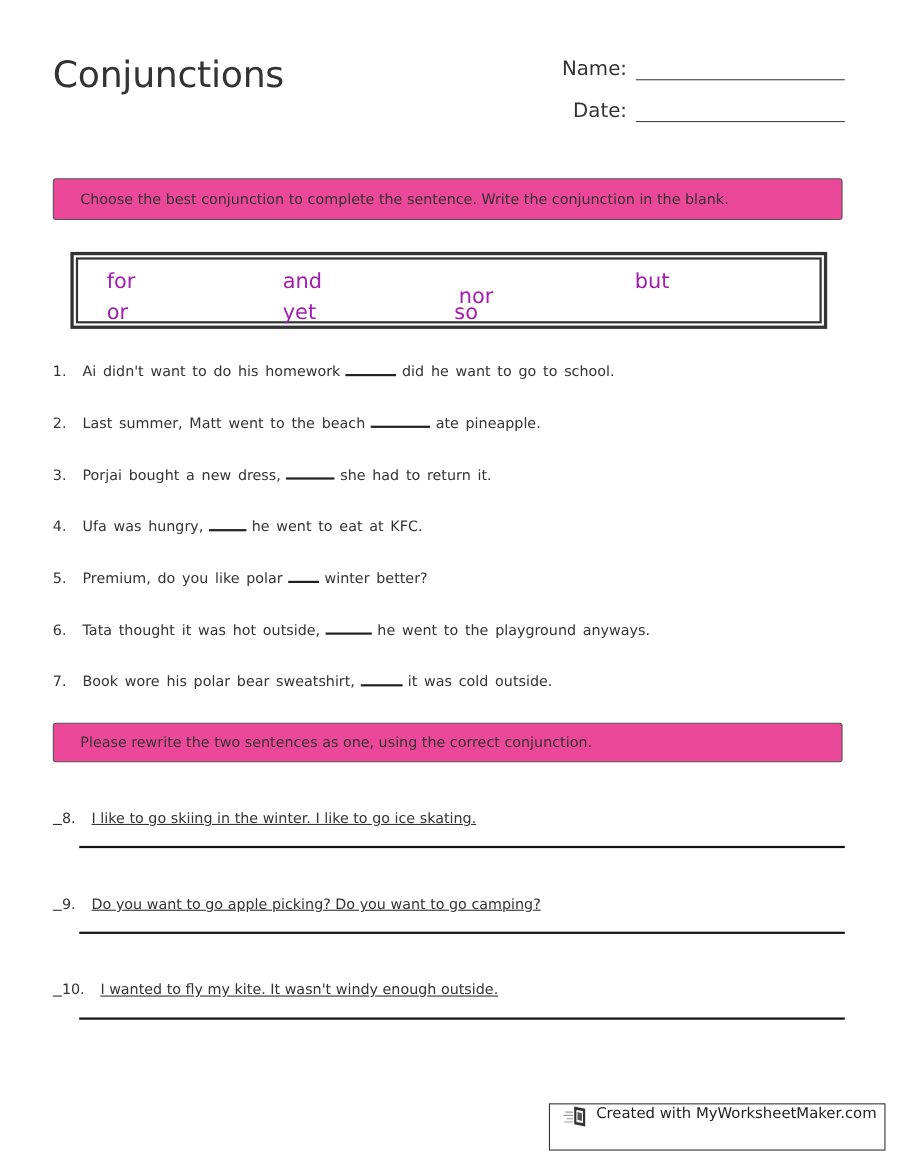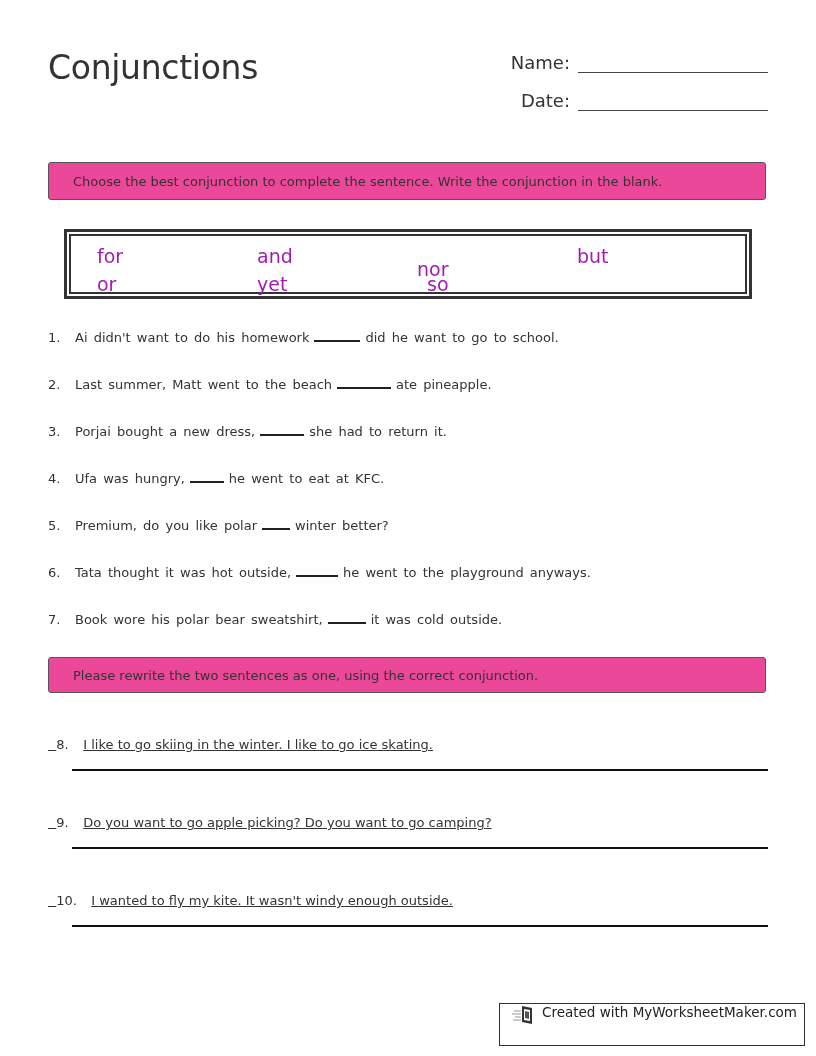--- a/index.html
+++ b/index.html
@@ -74,21 +74,21 @@
 </div>
 
 <div class="word-bank">
   <div class="word-bank-inner">
     <span class="wb-word" style="left:26px;top:9px;">for</span>
     <span class="wb-word" style="left:186px;top:9px;">and</span>
     <span class="wb-word" style="left:346px;top:22px;">nor</span>
     <span class="wb-word" style="left:506px;top:9px;text-align:center;">but</span>
     <span class="wb-word" style="left:26px;top:37px;">or</span>
     <span class="wb-word" style="left:186px;top:37px;">yet</span>
-    <span class="wb-word" style="left:356px;top:37px;text-align:right;">so</span>
+    <span class="wb-word" style="left:342px;top:37px;text-align:right;">so</span>
   </div>
 </div>
 
 <div class="q" style="top:328px;">
   <span class="q-num">1.</span>
   <span>Ai didn't want to do his homework</span>
   <span class="blank" style="width:46px;"></span>
   <span>did he want to go to school.</span>
 </div>
 <div class="q" style="top:375px;">

